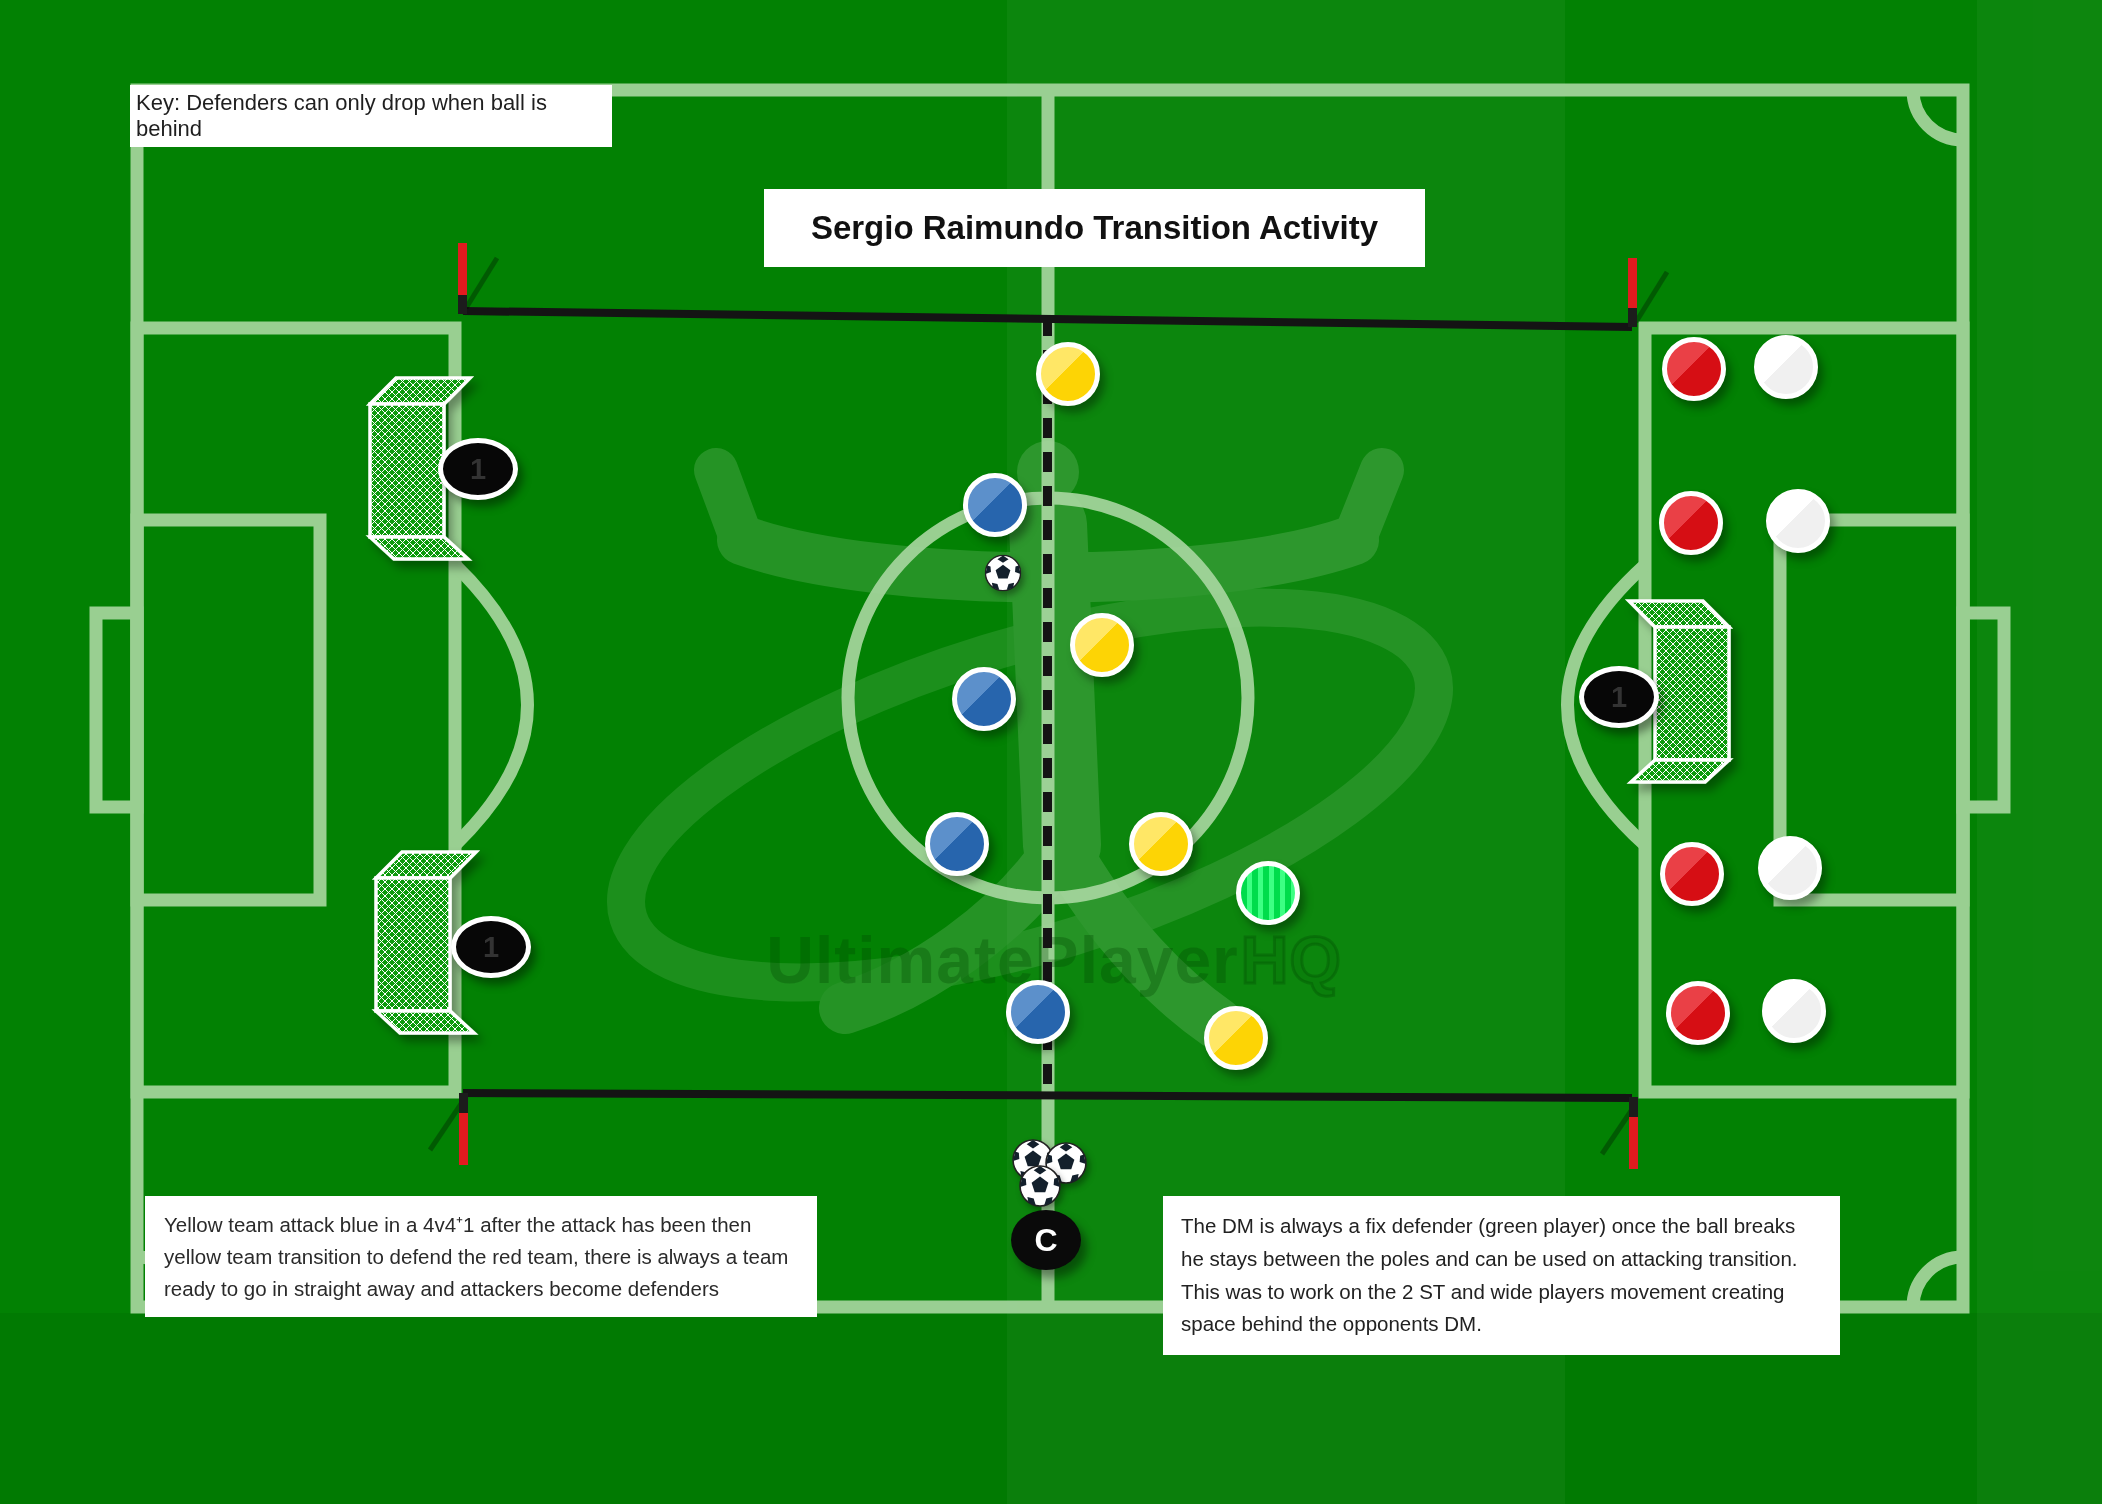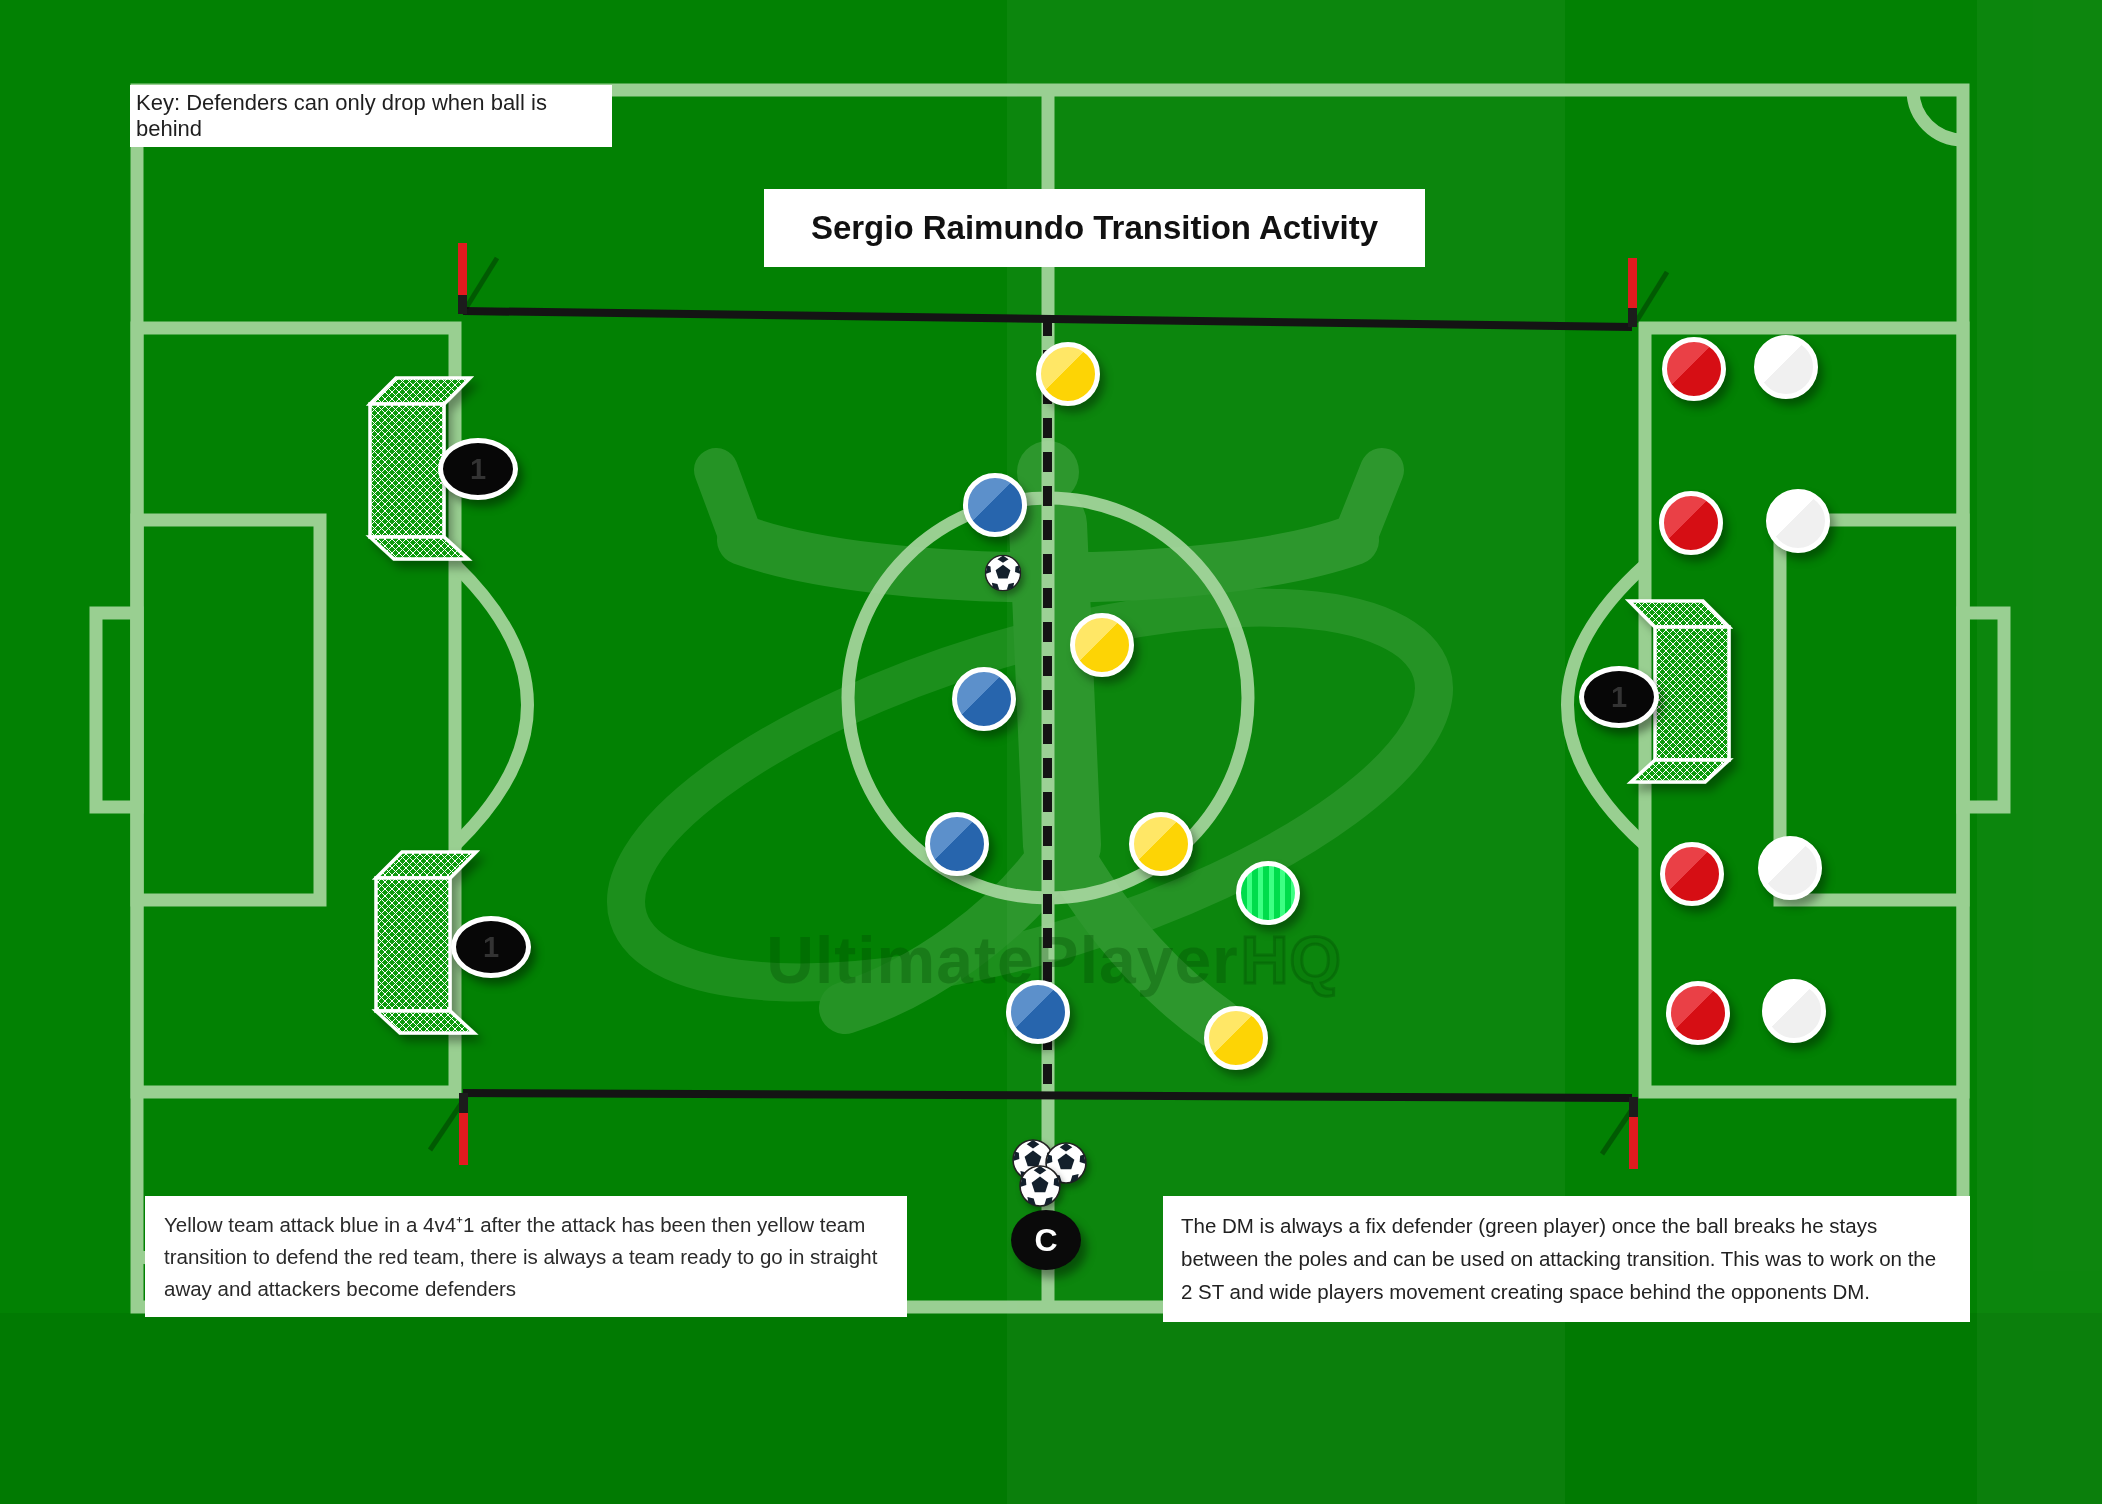--- a/index.html
+++ b/index.html
@@ -50,22 +50,22 @@
     color:#fff;font-size:32px;font-weight:bold;
     box-shadow:6px 8px 10px rgba(0,0,0,0.4);
   }
   .ball{position:absolute;transform:translate(-50%,-50%);filter:drop-shadow(3px 4px 3px rgba(0,0,0,0.35));}
   .textbox{
     position:absolute;z-index:5;background:#fff;color:#222;
     box-sizing:border-box;
   }
   #key-box{left:130px;top:85px;width:482px;height:62px;display:flex;align-items:center;padding-left:6px;font-size:22px;color:#1f1f1f;}
   #title-box{left:764px;top:189px;width:661px;height:78px;display:flex;align-items:center;justify-content:center;font-size:33px;font-weight:bold;color:#111;}
-  #note-left{left:145px;top:1196px;width:762px;padding:13px 19px;font-size:20.5px;line-height:1.55;color:#2a2a2a;}
-  #note-right{left:1163px;top:1196px;width:807px;padding:14px 18px;font-size:20.5px;line-height:1.6;font-weight:500;color:#222;}
+  #note-left{left:145px;top:1196px;width:672px;padding:13px 19px;font-size:20.5px;line-height:1.55;color:#2a2a2a;}
+  #note-right{left:1163px;top:1196px;width:677px;padding:14px 18px;font-size:20.5px;line-height:1.6;font-weight:500;color:#222;}
 </style>
 </head>
 <body>
 
 <div id="stage">
 
   <div class="mow-stripe" id="stripe-a"></div>
   <div class="mow-stripe" id="stripe-b"></div>
   <div id="bottom-shade"></div>
 

